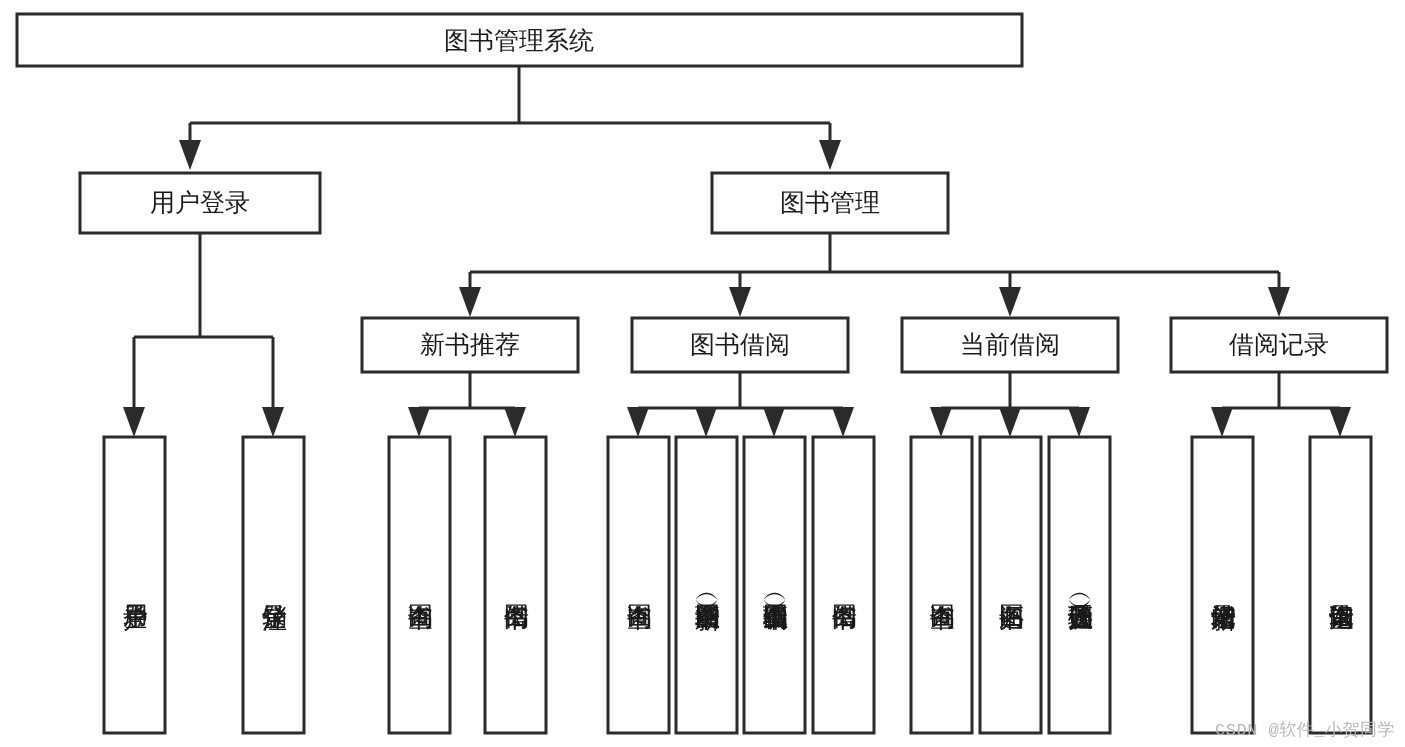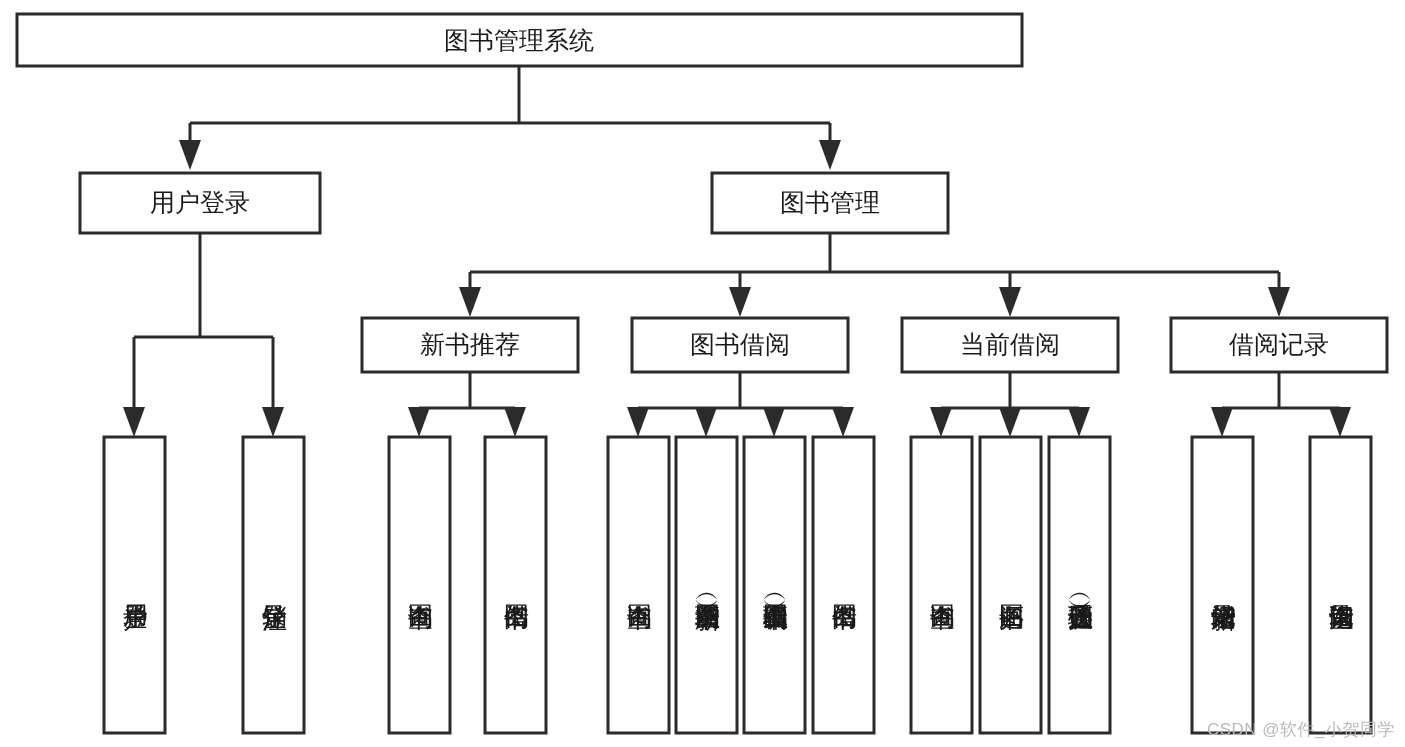--- a/index.html
+++ b/index.html
@@ -19,21 +19,21 @@
     fill:#1a1a1a;font-size:25px;text-anchor:middle;dominant-baseline:middle;
   }
   
   .leaf-label{
     font-family:"DejaVu Sans","Liberation Sans",sans-serif;
     fill:#1a1a1a;font-size:25px;text-anchor:middle;dominant-baseline:middle;
     writing-mode:vertical-rl; glyph-orientation-vertical:0;
   }
   .watermark{
     position:absolute;right:10px;bottom:6px;
-    font-family:Liberation Sans, sans-serif;
+    font-family:Liberation Mono, monospace;
     font-size:17px;color:#b9b9b9;letter-spacing:.5px;
     user-select:none;white-space:nowrap;
   }
 </style>
 </head>
 <body>
 
 <div id="diagram-root">
 
   <svg id="tree-svg" viewBox="0 0 1405 747" xmlns="http://www.w3.org/2000/svg">

